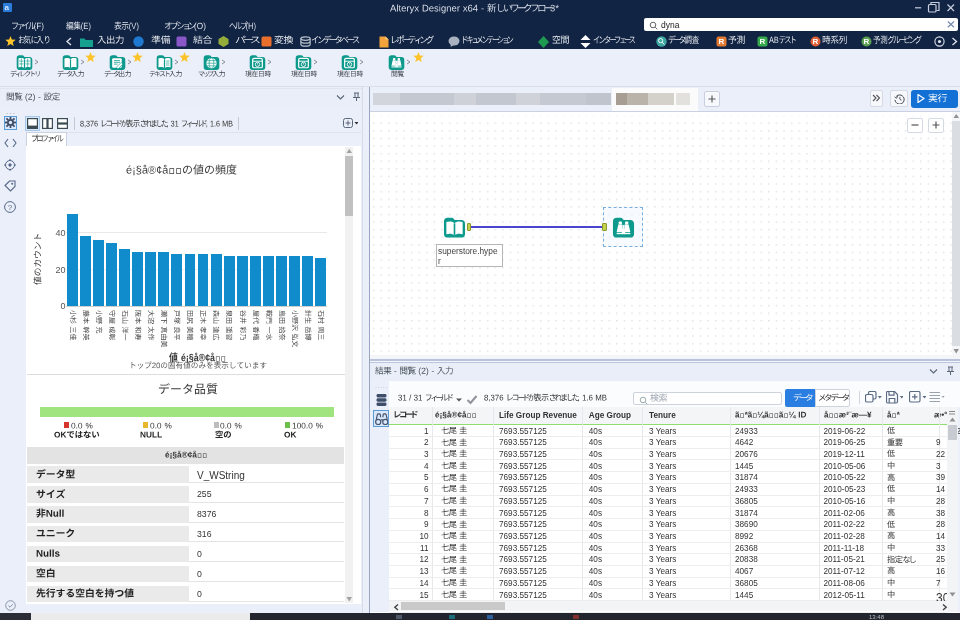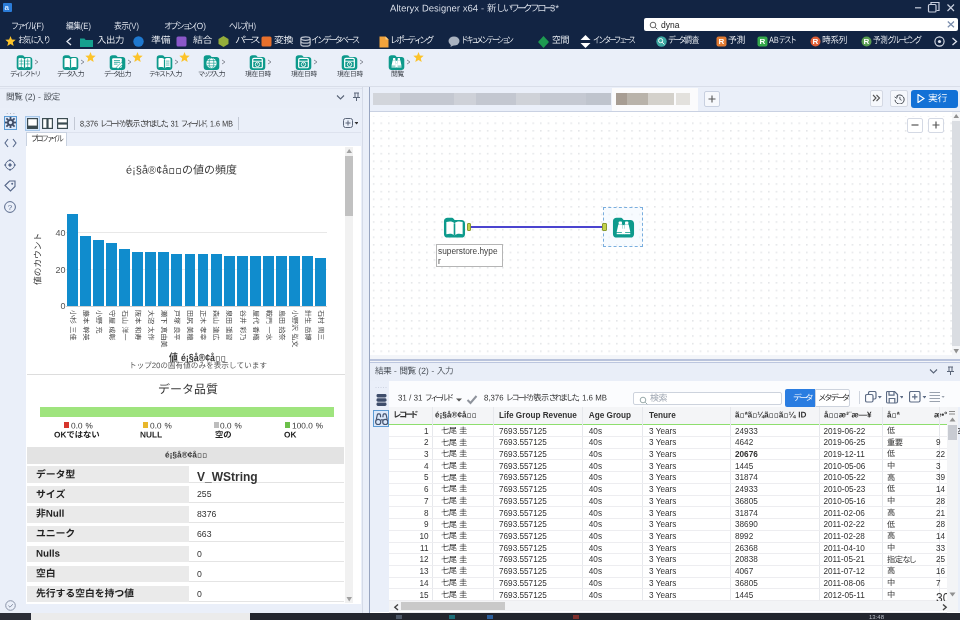--- a/index.html
+++ b/index.html
@@ -1256,21 +1256,21 @@
 <div class="ab" style="left:27px;top:466.2px;width:161.5px;height:16.6px;background:#eaeaea"></div>
 <div class="ab" style="left:188.5px;top:466.2px;width:155.5px;height:16.6px;background:#fff;border-bottom:1px solid #e4e4e4"></div>
 <svg class="jt" style="left:36.0px;top:469.6px" width="2" height="2">
     <g fill="#222" transform="scale(0.09800 0.09800)">
       <use href="#g219" x="0"></use>
       <use href="#g220" x="100"></use>
       <use href="#g221" x="200"></use>
       <use href="#g222" x="300"></use>
     </g>
   </svg>
-<div class="ab" style="left:197px;top:470.5px;font-size:12px;color:#333;font-weight:bold;white-space:nowrap;line-height:1;">V_WString</div>
+<div class="ab" style="left:197px;top:470.5px;font-size:10px;color:#333;font-weight:normal;white-space:nowrap;line-height:1;">V_WString</div>
 <div class="ab" style="left:27px;top:486.09999999999997px;width:161.5px;height:16.6px;background:#eaeaea"></div>
 <div class="ab" style="left:188.5px;top:486.09999999999997px;width:155.5px;height:16.6px;background:#fff;border-bottom:1px solid #e4e4e4"></div>
 <svg class="jt" style="left:36.0px;top:489.5px" width="2" height="2">
     <g fill="#222" transform="scale(0.09800 0.09800)">
       <use href="#g223" x="0"></use>
       <use href="#g224" x="100"></use>
       <use href="#g225" x="200"></use>
     </g>
   </svg>
 <div class="ab" style="left:197px;top:490.4px;font-size:8.7px;color:#333;font-weight:normal;white-space:nowrap;line-height:1;">255</div>
@@ -1289,21 +1289,21 @@
 <div class="ab" style="left:27px;top:525.9px;width:161.5px;height:16.6px;background:#eaeaea"></div>
 <div class="ab" style="left:188.5px;top:525.9px;width:155.5px;height:16.6px;background:#fff;border-bottom:1px solid #e4e4e4"></div>
 <svg class="jt" style="left:36.0px;top:529.3px" width="2" height="2">
     <g fill="#222" transform="scale(0.09800 0.09800)">
       <use href="#g229" x="0"></use>
       <use href="#g230" x="100"></use>
       <use href="#g220" x="200"></use>
       <use href="#g231" x="300"></use>
     </g>
   </svg>
-<div class="ab" style="left:197px;top:530.1999999999999px;font-size:8.7px;color:#333;font-weight:normal;white-space:nowrap;line-height:1;">663</div>
+<div class="ab" style="left:197px;top:530.1999999999999px;font-size:8.7px;color:#333;font-weight:normal;white-space:nowrap;line-height:1;">316</div>
 <div class="ab" style="left:27px;top:545.8px;width:161.5px;height:16.6px;background:#eaeaea"></div>
 <div class="ab" style="left:188.5px;top:545.8px;width:155.5px;height:16.6px;background:#fff;border-bottom:1px solid #e4e4e4"></div>
 <svg class="jt" style="left:36.0px;top:549.2px" width="2" height="2">
     <g fill="#222" transform="scale(0.09800 0.09800)">
       <use href="#g214" x="0"></use>
       <use href="#g227" x="72"></use>
       <use href="#g228" x="133"></use>
       <use href="#g228" x="161"></use>
       <use href="#g232" x="189"></use>
     </g>
@@ -1713,21 +1713,21 @@
 <svg class="jt" style="left:440.5px;top:450.2px" width="2" height="2">
     <g fill="#333" transform="scale(0.08200 0.08200)">
       <use href="#g262" x="0"></use>
       <use href="#g263" x="95"></use>
       <use href="#g264" x="220"></use>
     </g>
   </svg>
 <div class="ab" style="left:499px;top:450.94px;font-size:8.2px;color:#333;font-weight:normal;white-space:nowrap;line-height:1;">7693.557125</div>
 <div class="ab" style="left:588.8px;top:450.94px;font-size:8.2px;color:#333;font-weight:normal;white-space:nowrap;line-height:1;">40s</div>
 <div class="ab" style="left:649px;top:450.94px;font-size:8.2px;color:#333;font-weight:normal;white-space:nowrap;line-height:1;">3 Years</div>
-<div class="ab" style="left:735px;top:450.94px;font-size:8.2px;color:#333;font-weight:bold;white-space:nowrap;line-height:1;">20676</div>
+<div class="ab" style="left:735px;top:450.94px;font-size:8.2px;color:#333;font-weight:normal;white-space:nowrap;line-height:1;">20676</div>
 <div class="ab" style="left:823.5px;top:450.94px;font-size:8.2px;color:#333;font-weight:normal;white-space:nowrap;line-height:1;">2019-12-11</div>
 <svg class="jt" style="left:886.5px;top:450.2px" width="2" height="2">
     <g fill="#333" transform="scale(0.08200 0.08200)">
       <use href="#g265" x="0"></use>
     </g>
   </svg>
 <div class="ab" style="left:936px;top:450.94px;font-size:8.2px;color:#333;font-weight:normal;white-space:nowrap;line-height:1;">22</div>
 <div class="ab" style="left:389px;top:471.18000000000006px;width:558px;height:1px;background:#ededf0"></div>
 <div class="ab" style="left:428.5px;top:462.66px;font-size:8.2px;color:#333;font-weight:normal;white-space:nowrap;line-height:1;text-align:right;width:0;direction:rtl">4</div>
 <svg class="jt" style="left:440.5px;top:462.0px" width="2" height="2">
@@ -1820,21 +1820,21 @@
 <div class="ab" style="left:499px;top:509.54px;font-size:8.2px;color:#333;font-weight:normal;white-space:nowrap;line-height:1;">7693.557125</div>
 <div class="ab" style="left:588.8px;top:509.54px;font-size:8.2px;color:#333;font-weight:normal;white-space:nowrap;line-height:1;">40s</div>
 <div class="ab" style="left:649px;top:509.54px;font-size:8.2px;color:#333;font-weight:normal;white-space:nowrap;line-height:1;">3 Years</div>
 <div class="ab" style="left:735px;top:509.54px;font-size:8.2px;color:#333;font-weight:normal;white-space:nowrap;line-height:1;">31874</div>
 <div class="ab" style="left:823.5px;top:509.54px;font-size:8.2px;color:#333;font-weight:normal;white-space:nowrap;line-height:1;">2011-02-06</div>
 <svg class="jt" style="left:886.5px;top:508.8px" width="2" height="2">
     <g fill="#333" transform="scale(0.08200 0.08200)">
       <use href="#g269" x="0"></use>
     </g>
   </svg>
-<div class="ab" style="left:936px;top:509.54px;font-size:8.2px;color:#333;font-weight:normal;white-space:nowrap;line-height:1;">21</div>
+<div class="ab" style="left:936px;top:509.54px;font-size:8.2px;color:#333;font-weight:normal;white-space:nowrap;line-height:1;">38</div>
 <div class="ab" style="left:389px;top:529.7800000000001px;width:558px;height:1px;background:#ededf0"></div>
 <div class="ab" style="left:428.5px;top:521.2600000000001px;font-size:8.2px;color:#333;font-weight:normal;white-space:nowrap;line-height:1;text-align:right;width:0;direction:rtl">9</div>
 <svg class="jt" style="left:440.5px;top:520.6px" width="2" height="2">
     <g fill="#333" transform="scale(0.08200 0.08200)">
       <use href="#g262" x="0"></use>
       <use href="#g263" x="95"></use>
       <use href="#g264" x="220"></use>
     </g>
   </svg>
 <div class="ab" style="left:499px;top:521.2600000000001px;font-size:8.2px;color:#333;font-weight:normal;white-space:nowrap;line-height:1;">7693.557125</div>
@@ -1874,21 +1874,21 @@
     <g fill="#333" transform="scale(0.08200 0.08200)">
       <use href="#g262" x="0"></use>
       <use href="#g263" x="95"></use>
       <use href="#g264" x="220"></use>
     </g>
   </svg>
 <div class="ab" style="left:499px;top:544.7px;font-size:8.2px;color:#333;font-weight:normal;white-space:nowrap;line-height:1;">7693.557125</div>
 <div class="ab" style="left:588.8px;top:544.7px;font-size:8.2px;color:#333;font-weight:normal;white-space:nowrap;line-height:1;">40s</div>
 <div class="ab" style="left:649px;top:544.7px;font-size:8.2px;color:#333;font-weight:normal;white-space:nowrap;line-height:1;">3 Years</div>
 <div class="ab" style="left:735px;top:544.7px;font-size:8.2px;color:#333;font-weight:normal;white-space:nowrap;line-height:1;">26368</div>
-<div class="ab" style="left:823.5px;top:544.7px;font-size:8.2px;color:#333;font-weight:normal;white-space:nowrap;line-height:1;">2011-04-10</div>
+<div class="ab" style="left:823.5px;top:544.7px;font-size:8.2px;color:#333;font-weight:normal;white-space:nowrap;line-height:1;">2011-11-18</div>
 <svg class="jt" style="left:886.5px;top:544.0px" width="2" height="2">
     <g fill="#333" transform="scale(0.08200 0.08200)">
       <use href="#g268" x="0"></use>
     </g>
   </svg>
 <div class="ab" style="left:936px;top:544.7px;font-size:8.2px;color:#333;font-weight:normal;white-space:nowrap;line-height:1;">33</div>
 <div class="ab" style="left:389px;top:564.94px;width:558px;height:1px;background:#ededf0"></div>
 <div class="ab" style="left:428.5px;top:556.4200000000001px;font-size:8.2px;color:#333;font-weight:normal;white-space:nowrap;line-height:1;text-align:right;width:0;direction:rtl">12</div>
 <svg class="jt" style="left:440.5px;top:555.7px" width="2" height="2">
     <g fill="#333" transform="scale(0.08200 0.08200)">

